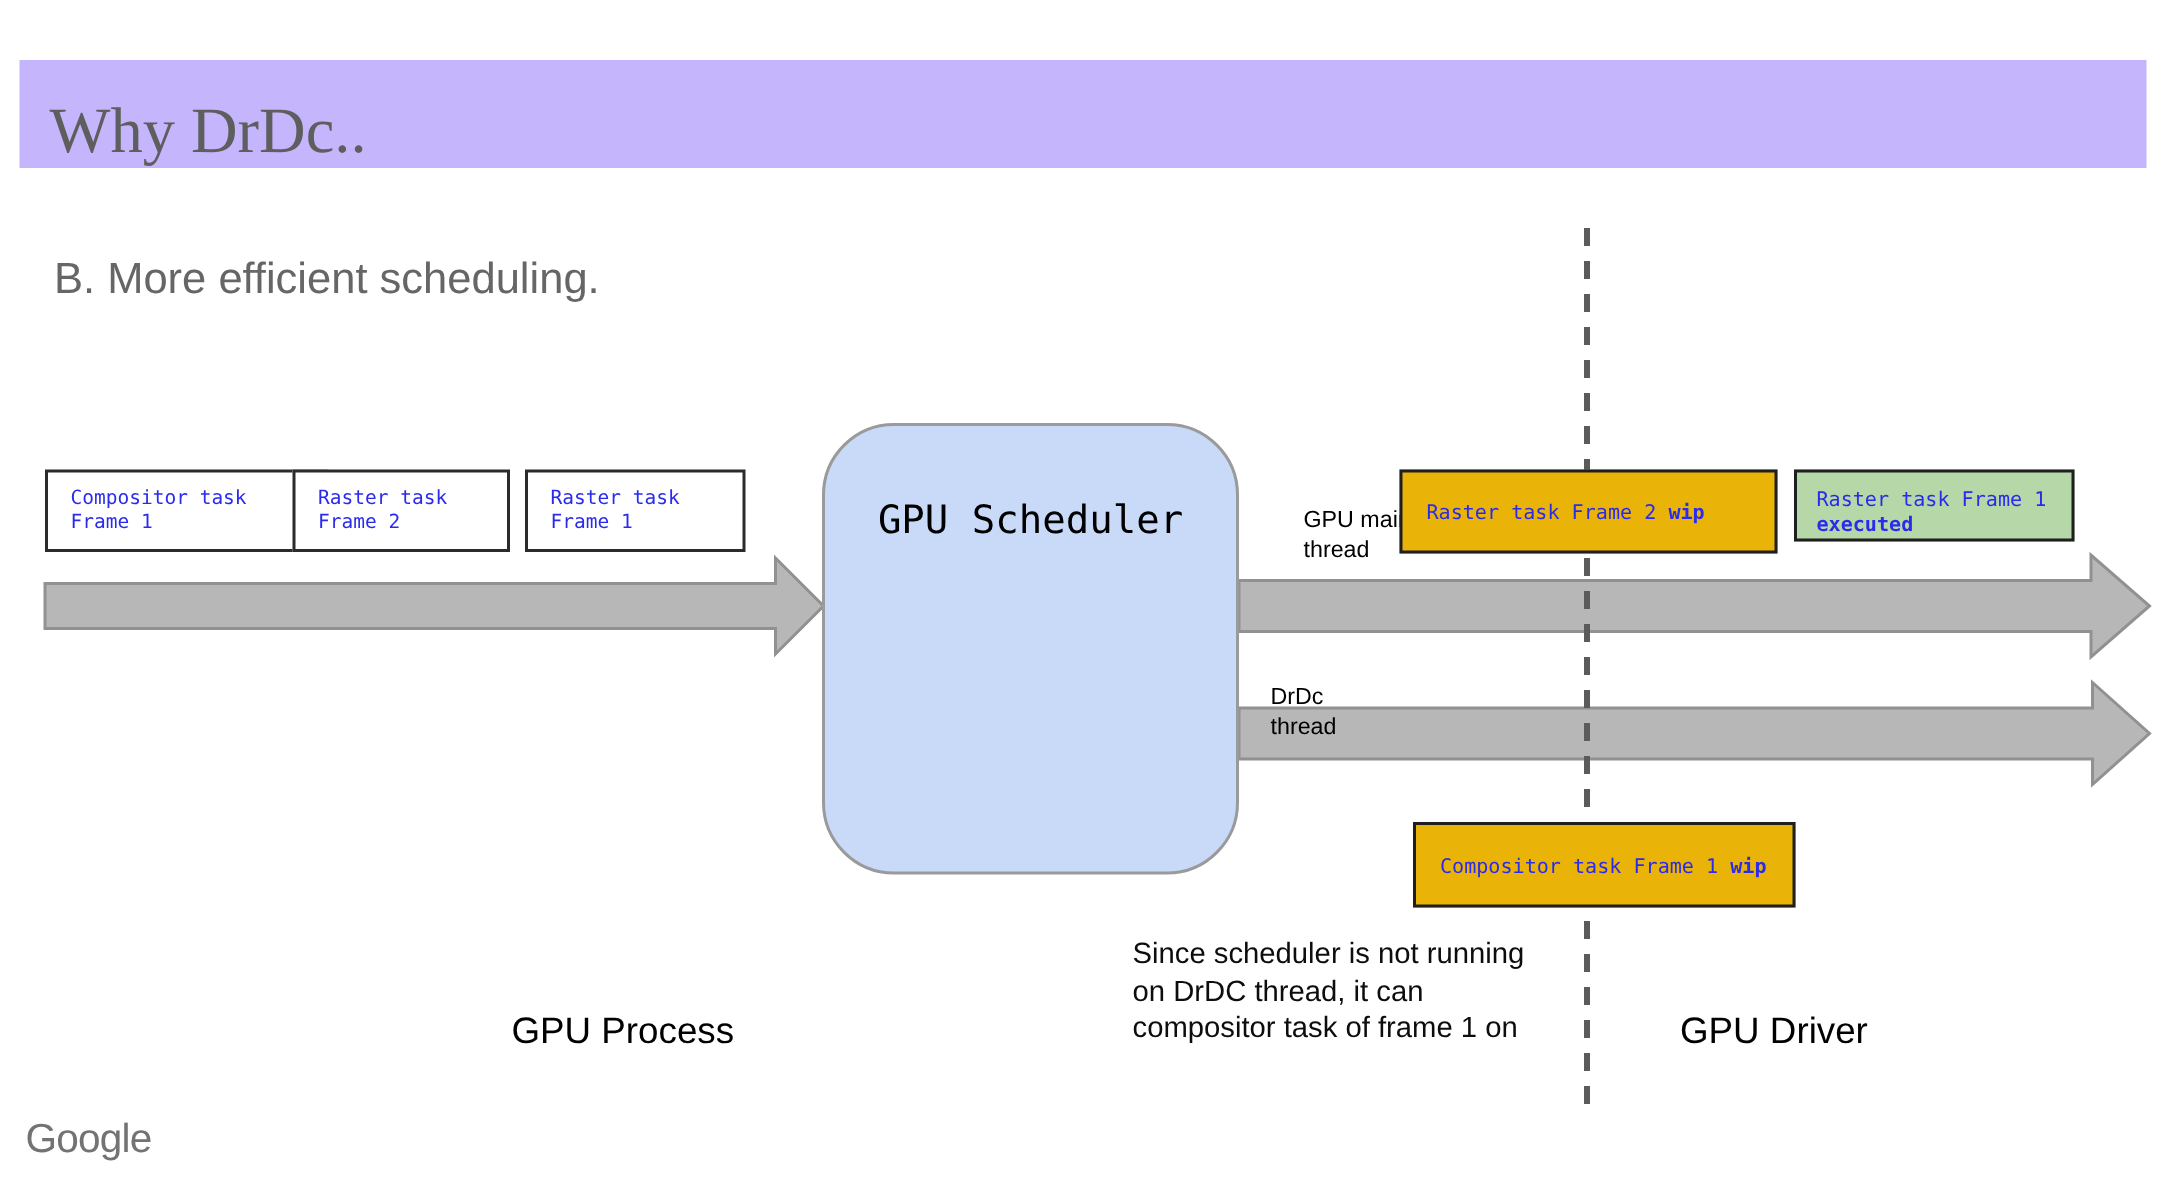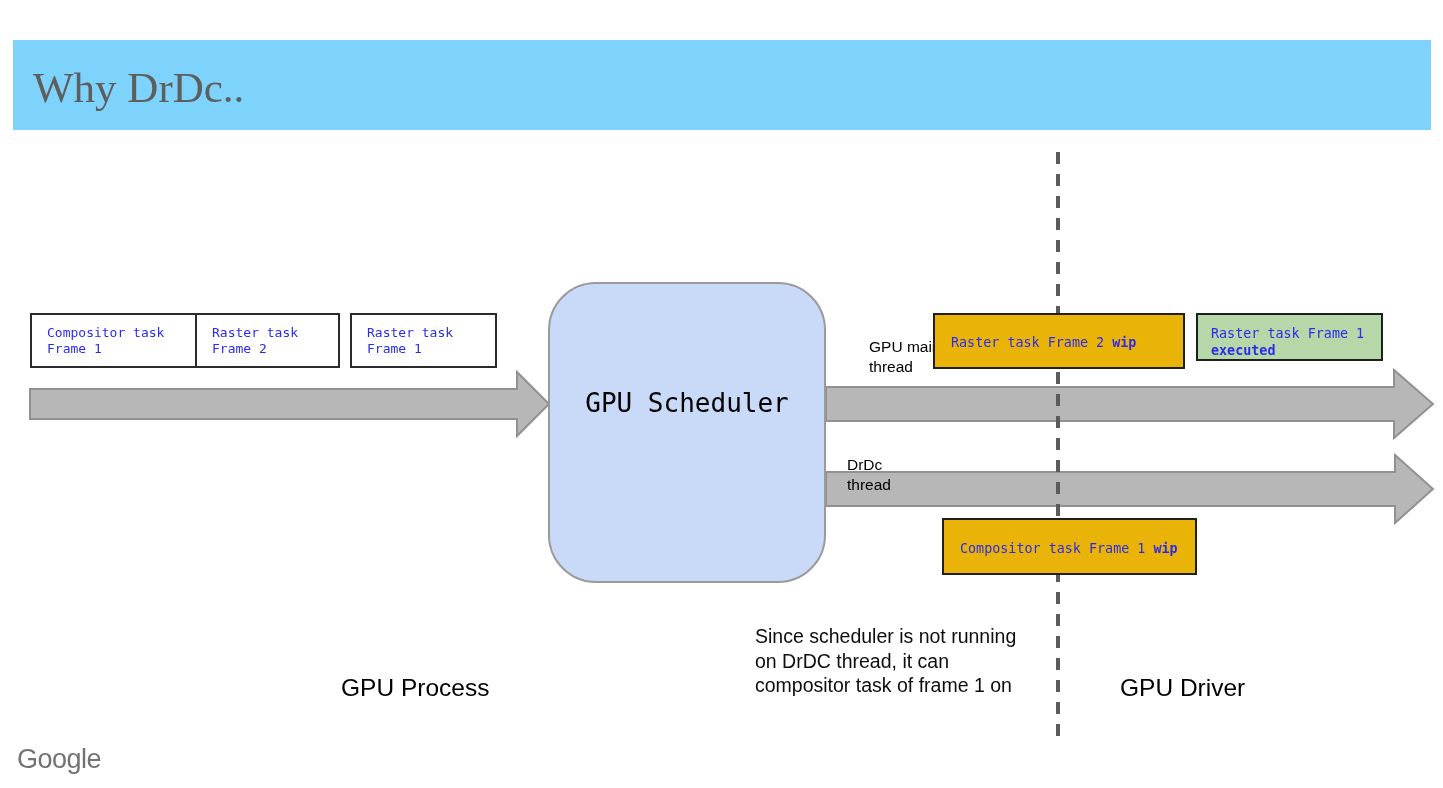--- a/index.html
+++ b/index.html
@@ -9,22 +9,22 @@
     height: 788px;
     background: #ffffff;
     overflow: hidden;
     font-family: "Liberation Sans", sans-serif;
     color: #111;
   }
   
   .header-bar {
     position: absolute;
     left: 13px; top: 40px;
-    width: 1418px; height: 90px;
-    background: #7dd3fc;
+    width: 1418px; height: 72px;
+    background: #c4b5fd;
   }
   .slide-title {
     position: absolute;
     left: 20px; top: 0;
     height: 90px; line-height: 96px;
     font-family: "Liberation Serif", serif;
     font-size: 43px;
     color: #5e5e5e;
     white-space: nowrap;
   }
@@ -45,21 +45,21 @@
     left: 548px; top: 282px;
     width: 278px; height: 301px;
     background: #c9daf8;
     border: 2px solid #9a9a9a;
     border-radius: 48px;
     box-sizing: border-box;
     text-align: center;
   }
   .scheduler-label {
     display: block;
-    padding-top: 104px;
+    padding-top: 48px;
     font-family: "DejaVu Sans Mono", monospace;
     font-size: 26px;
     color: #000;
     white-space: nowrap;
   }
   
   .queue-box {
     position: absolute;
     top: 313px; height: 55px;
     background: #ffffff;
@@ -84,21 +84,21 @@
     font-size: 13.4px;
     line-height: 17px;
     color: #2b2bee;
     white-space: nowrap;
   }
   .task-box b { font-weight: bold; }
   .wip-fill { background: #eab308; }
   .executed-fill { background: #b6d7a8; }
   .raster2-box   { left: 933px;  top: 313px; width: 252px; height: 56px; padding: 19px 0 0 16px; }
   .raster1-box   { left: 1196px; top: 313px; width: 187px; height: 48px; padding: 10px 0 0 13px; }
-  .compositor-box{ left: 942px;  top: 518px; width: 255px; height: 57px; padding: 20px 0 0 16px; }
+  .compositor-box{ left: 942px;  top: 548px; width: 255px; height: 57px; padding: 20px 0 0 16px; }
   
   .thread-label {
     position: absolute;
     font-size: 15.5px;
     line-height: 20px;
     color: #000;
     white-space: nowrap;
   }
   .main-thread-label { left: 841px; top: 337px; margin-left: 28px; }
   .drdc-thread-label { left: 847px; top: 431px; margin-top: 24px; }
@@ -131,20 +131,21 @@
   }
 </style>
 </head>
 <body>
 
 <div class="slide">
 
   <div class="header-bar">
     <div class="slide-title">Why DrDc..</div>
   </div>
+  <div class="slide-subtitle">B. More efficient scheduling.</div>
 
   <svg class="shape-layer" width="1443" height="788" viewBox="0 0 1443 788">
     <polygon class="arrow" points="30,389 517,389 517,372 549,404 517,436 517,419 30,419"></polygon>
     <polygon class="arrow" points="826,387 1394,387 1394,370 1433,404 1394,438 1394,421 826,421"></polygon>
     <polygon class="arrow" points="826,472 1395,472 1395,455 1433,489 1395,523 1395,506 826,506"></polygon>
     <line class="divider" x1="1058" y1="152" x2="1058" y2="742"></line>
   </svg>
 
   <div class="queue-box queue-1">
     <div>Compositor task</div>

